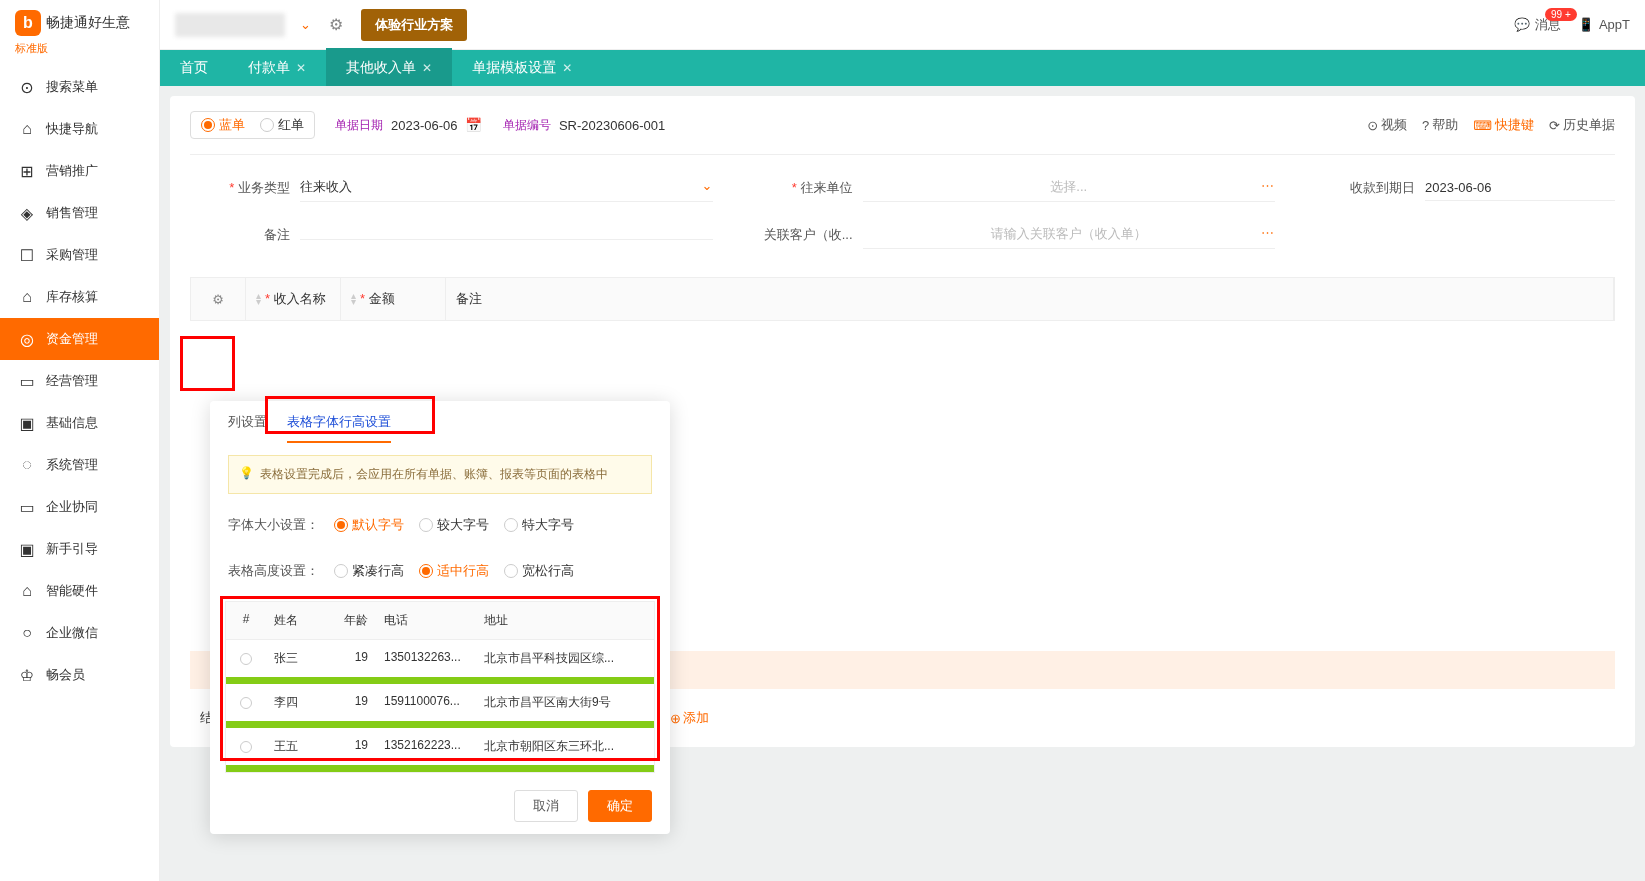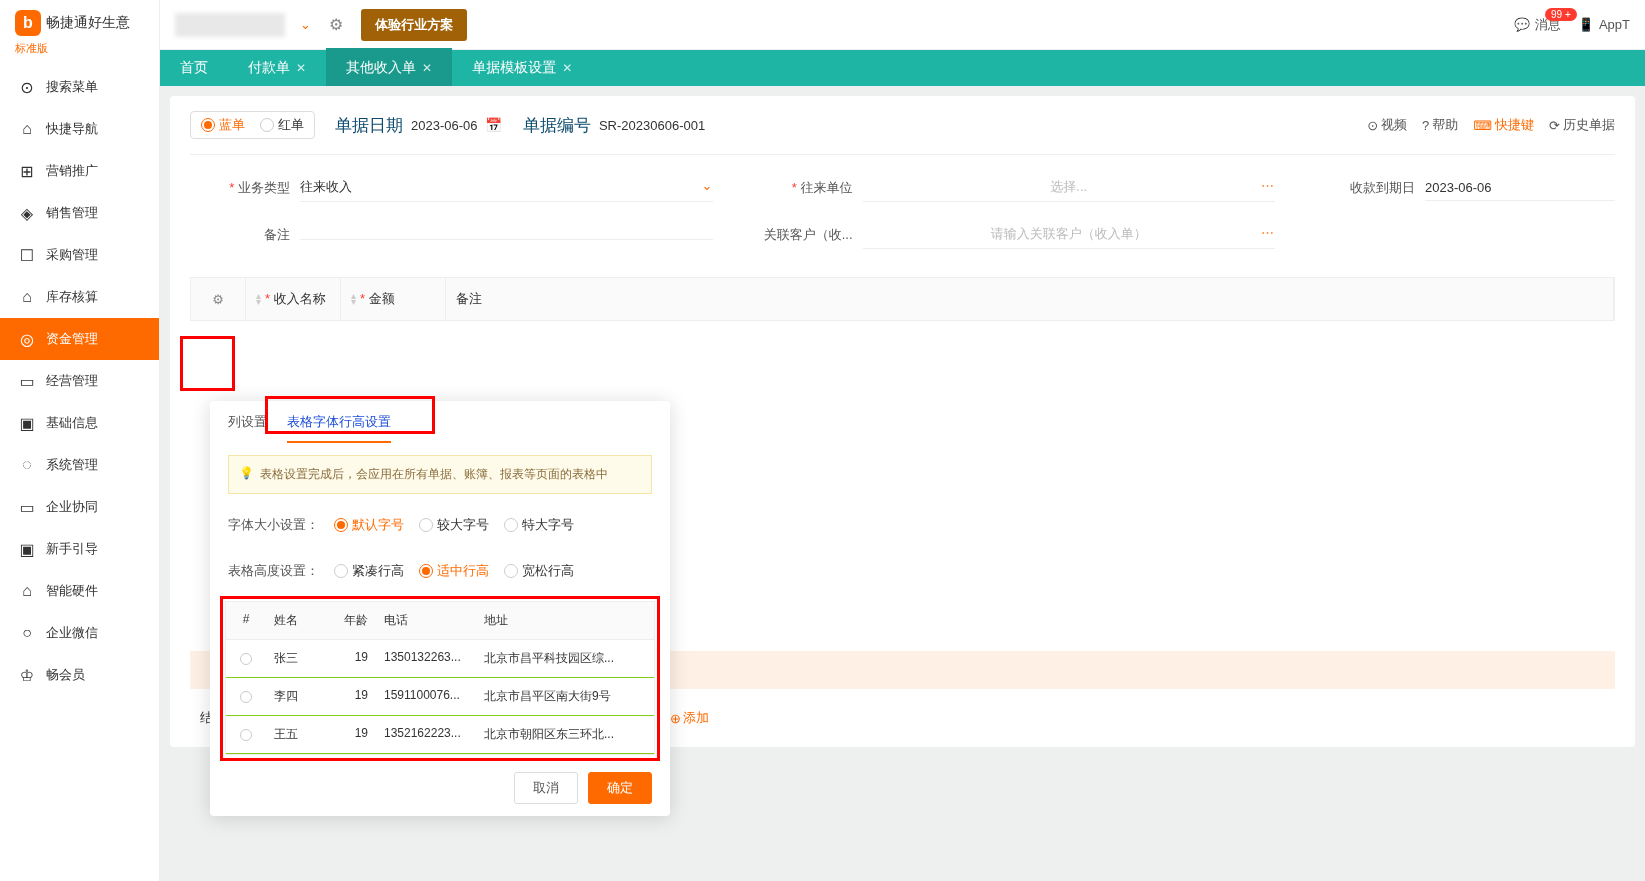--- a/index.html
+++ b/index.html
@@ -43,21 +43,21 @@
     .panel { background: #fff; border-radius: 4px; padding: 15px 20px; }
     
     .form-header { display: flex; align-items: center; gap: 20px; padding-bottom: 15px; border-bottom: 1px solid #eee; }
     .radio-group { display: flex; gap: 15px; border: 1px solid #ddd; border-radius: 4px; padding: 4px 10px; }
     .radio-opt { display: flex; align-items: center; gap: 4px; cursor: pointer; }
     .radio-circ { width: 14px; height: 14px; border: 1px solid #ccc; border-radius: 50%; display: inline-block; position: relative; }
     .radio-opt.sel .radio-circ { border-color: #ff6a00; }
     .radio-opt.sel .radio-circ::after { content:''; position: absolute; top: 2px; left: 2px; width: 8px; height: 8px; background: #ff6a00; border-radius: 50%; }
     .radio-opt.sel { color: #ff6a00; }
     .meta-field { display: flex; align-items: center; gap: 8px; }
-    .meta-label { color: #0c4a6e; font-size: 17px; }
+    .meta-label { color: #a21caf; font-size: 12px; }
     .meta-val { color: #333; }
     .cal-icon { color: #ff6a00; font-size: 14px; }
     
     .hdr-actions { display: flex; gap: 15px; }
     .hdr-act { display: flex; align-items: center; gap: 3px; color: #555; cursor: pointer; }
     .hdr-act.orange { color: #ff6a00; }
     
     .form-row { display: flex; gap: 40px; padding: 18px 0; }
     .form-field { display: flex; align-items: center; gap: 10px; flex: 1; }
     .fld-label { width: 100px; text-align: right; color: #555; }
@@ -92,21 +92,21 @@
     .set-label { color: #555; }
     
     .preview-table { margin: 5px 15px; border: 1px solid #eee; }
     .pv-head { display: flex; background: #fafafa; border-bottom: 1px solid #eee; }
     .pv-cell { padding: 10px 8px; font-size: 12px; }
     .pv-cell.c0 { width: 40px; text-align: center; }
     .pv-cell.c1 { width: 60px; }
     .pv-cell.c2 { width: 50px; text-align: right; }
     .pv-cell.c3 { width: 100px; }
     .pv-cell.c4 { flex: 1; }
-    .pv-row { display: flex; border-bottom: 1px solid #84cc16; }
+    .pv-row { display: flex; border-bottom: 7px solid #84cc16; }
     .pv-row .c0 { display: flex; align-items: center; justify-content: center; }
     .radio-tiny { width: 12px; height: 12px; border: 1px solid #ccc; border-radius: 50%; }
     
     .pop-footer { display: flex; justify-content: flex-end; gap: 10px; padding: 12px 18px; }
     .btn { padding: 6px 18px; border-radius: 3px; cursor: pointer; font-size: 13px; }
     .btn-cancel { background: #fff; border: 1px solid #ddd; color: #555; }
     .btn-ok { background: #ff6a00; border: 1px solid #ff6a00; color: #fff; }
     
     
     .subtotal { background: #fff0e5; padding: 10px 20px; margin-top: 330px; display: flex; }

